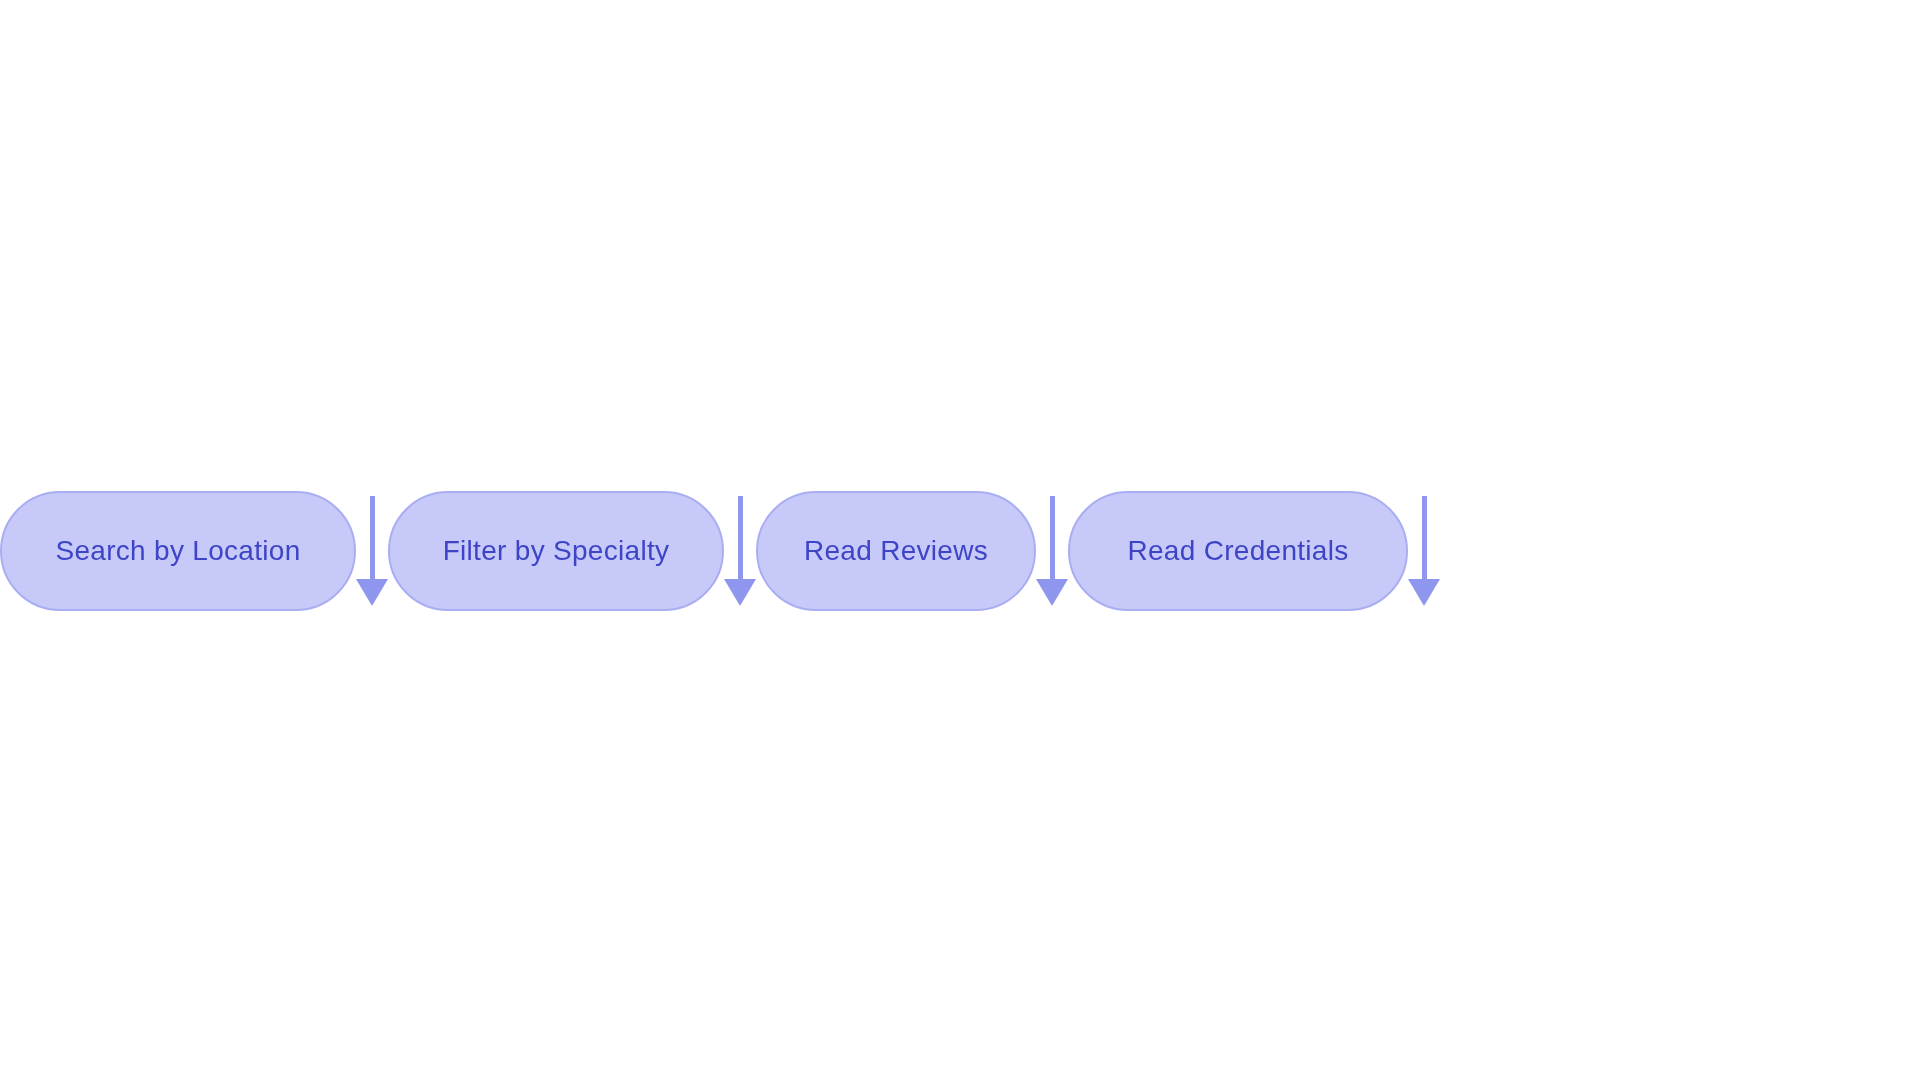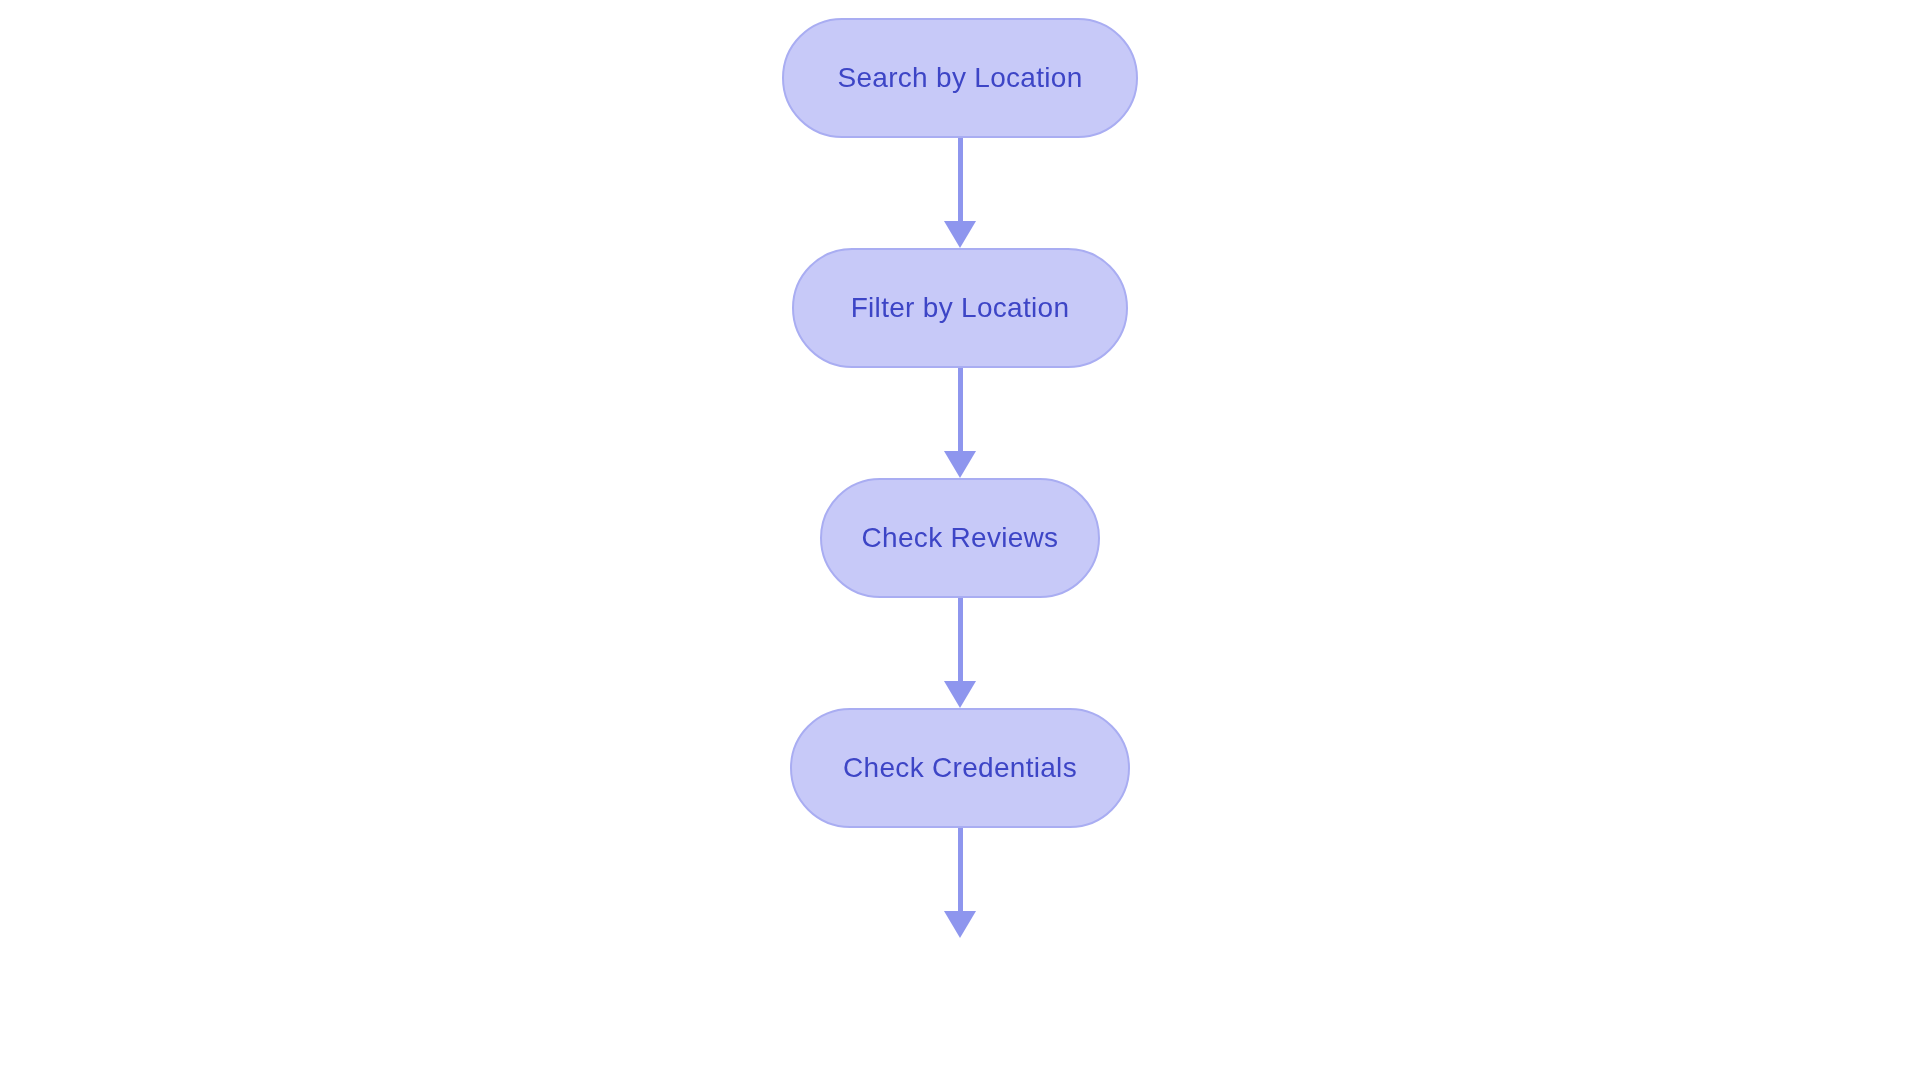--- a/index.html
+++ b/index.html
@@ -19,21 +19,21 @@
     height: 1083px;
     background: var(--background);
     font-family: "Liberation Sans", sans-serif;
     overflow: hidden;
   }
   .flow {
     width: 100%;
     height: 100%;
     padding-top: 18px;
     display: flex;
-    flex-direction: column;
+    flex-direction: row;
     align-items: center;
   }
   .node {
     height: 120px;
     border-radius: 60px;
     background: var(--node-fill);
     border: 2px solid var(--node-border);
     display: flex;
     align-items: center;
     justify-content: center;
@@ -79,39 +79,39 @@
   <div class="node n1">
     <span class="node-label">Search by Location</span>
   </div>
 
   <div class="arrow">
     <div class="arrow-line"></div>
     <div class="arrow-head"></div>
   </div>
 
   <div class="node n2">
-    <span class="node-label">Filter by Location</span>
+    <span class="node-label">Filter by Specialty</span>
   </div>
 
   <div class="arrow">
     <div class="arrow-line"></div>
     <div class="arrow-head"></div>
   </div>
 
   <div class="node n3">
-    <span class="node-label">Check Reviews</span>
+    <span class="node-label">Read Reviews</span>
   </div>
 
   <div class="arrow">
     <div class="arrow-line"></div>
     <div class="arrow-head"></div>
   </div>
 
   <div class="node n4">
-    <span class="node-label">Check Credentials</span>
+    <span class="node-label">Read Credentials</span>
   </div>
 
   <div class="arrow">
     <div class="arrow-line"></div>
     <div class="arrow-head"></div>
   </div>
 
 
 </div>
 

